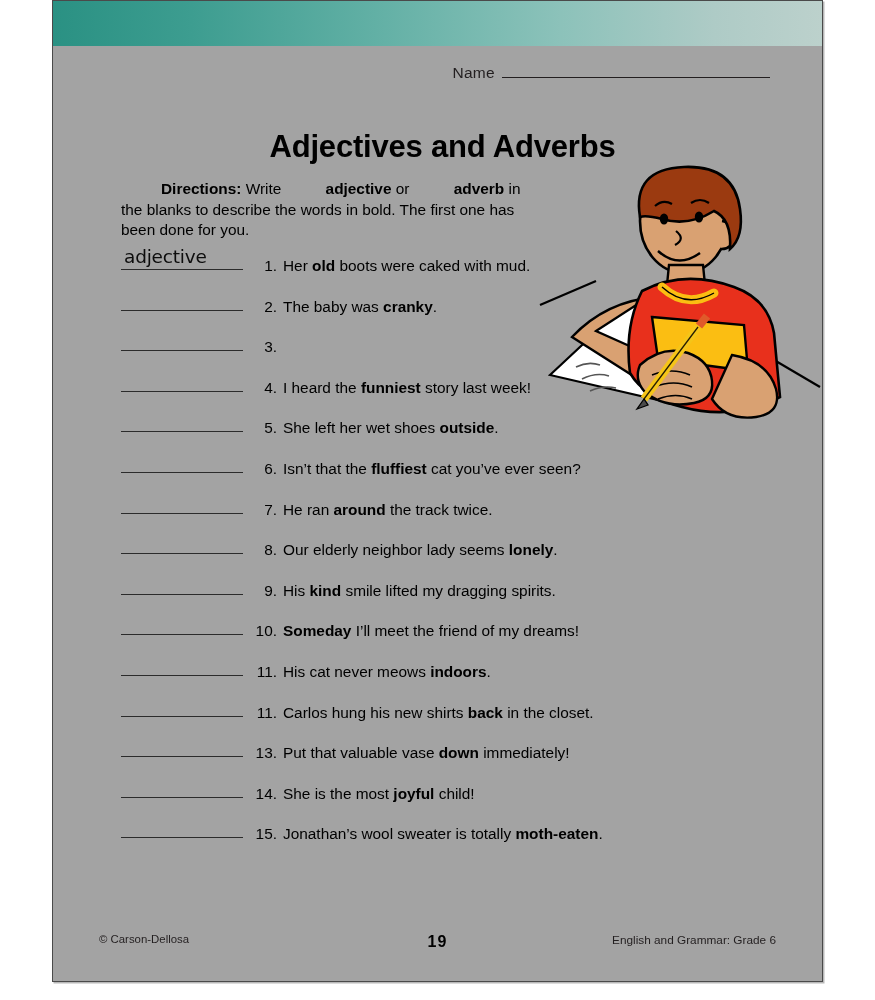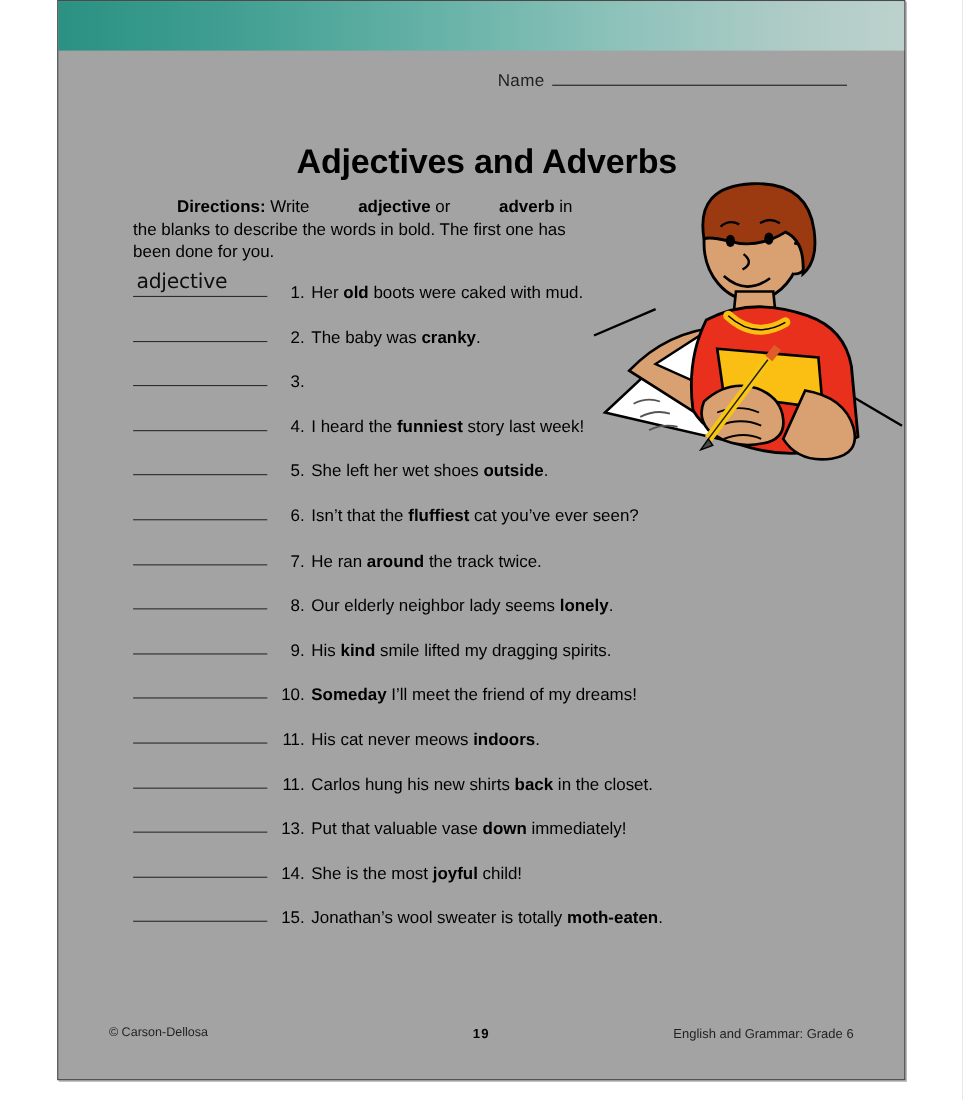--- a/index.html
+++ b/index.html
@@ -165,21 +165,21 @@
   }
   #footer-copyright {
     font-size: 11.4px;
     color: #231f20;
   }
   #footer-page {
     position: absolute;
     left: 0;
     width: 100%;
     text-align: center;
-    font-size: 12px;
+    font-size: 16px;
     font-weight: bold;
     color: #000000;
     letter-spacing: 1px;
   }
   #footer-series {
     font-size: 11.8px;
     color: #231f20;
   }
 </style>
 </head>

